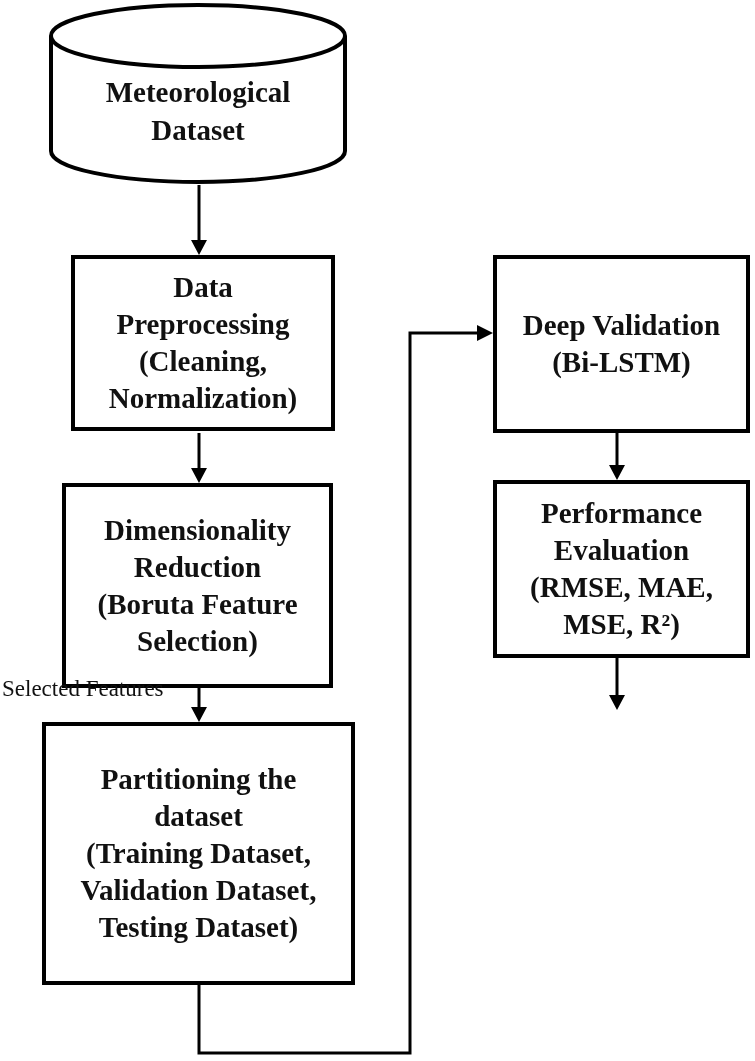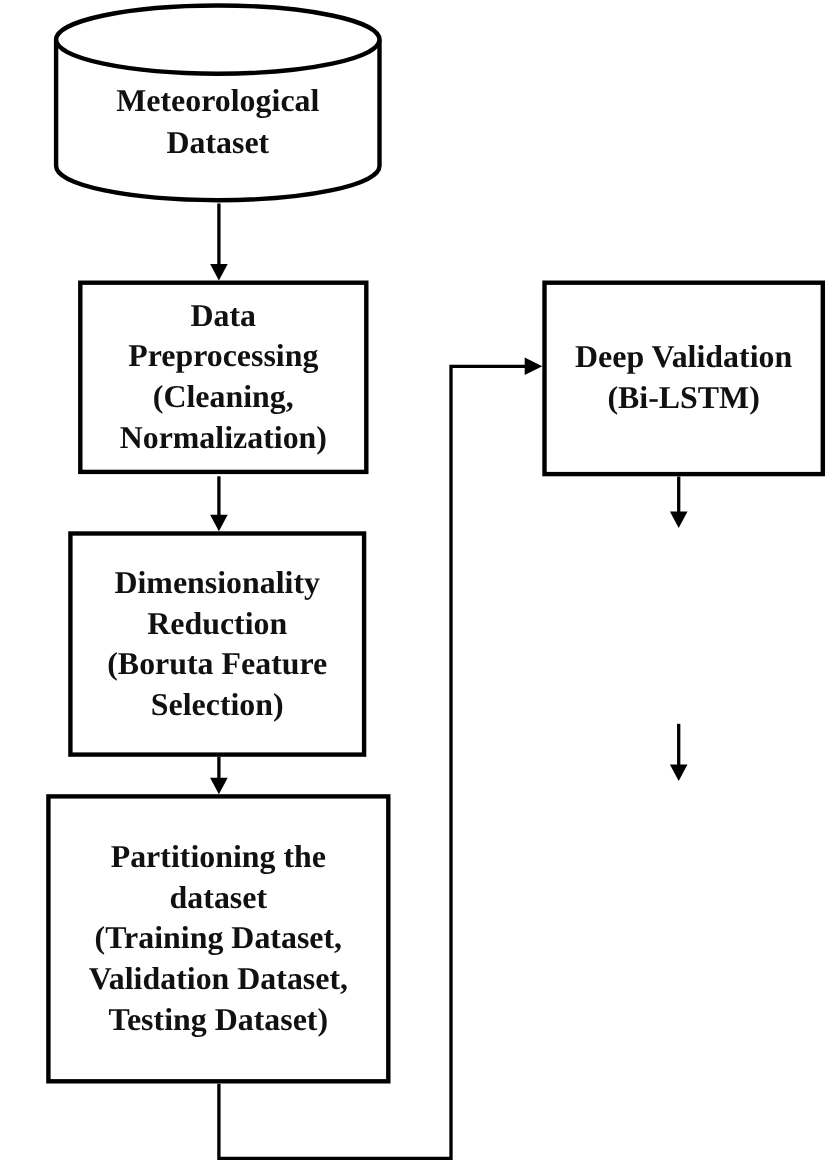--- a/index.html
+++ b/index.html
@@ -121,16 +121,21 @@
 
   <div class="node rect-node node-partitioning">Partitioning the
 dataset
 (Training Dataset,
 Validation Dataset,
 Testing Dataset)</div>
 
   <div class="node rect-node node-prediction">Deep Validation
 (Bi-LSTM)</div>
 
+  <div class="node rect-node node-evaluation">Performance
+Evaluation
+(RMSE, MAE,
+MSE, R²)</div>
 
 
+  <div class="edge-label">Selected Features</div>
 
 </div>
 
 </body></html>

